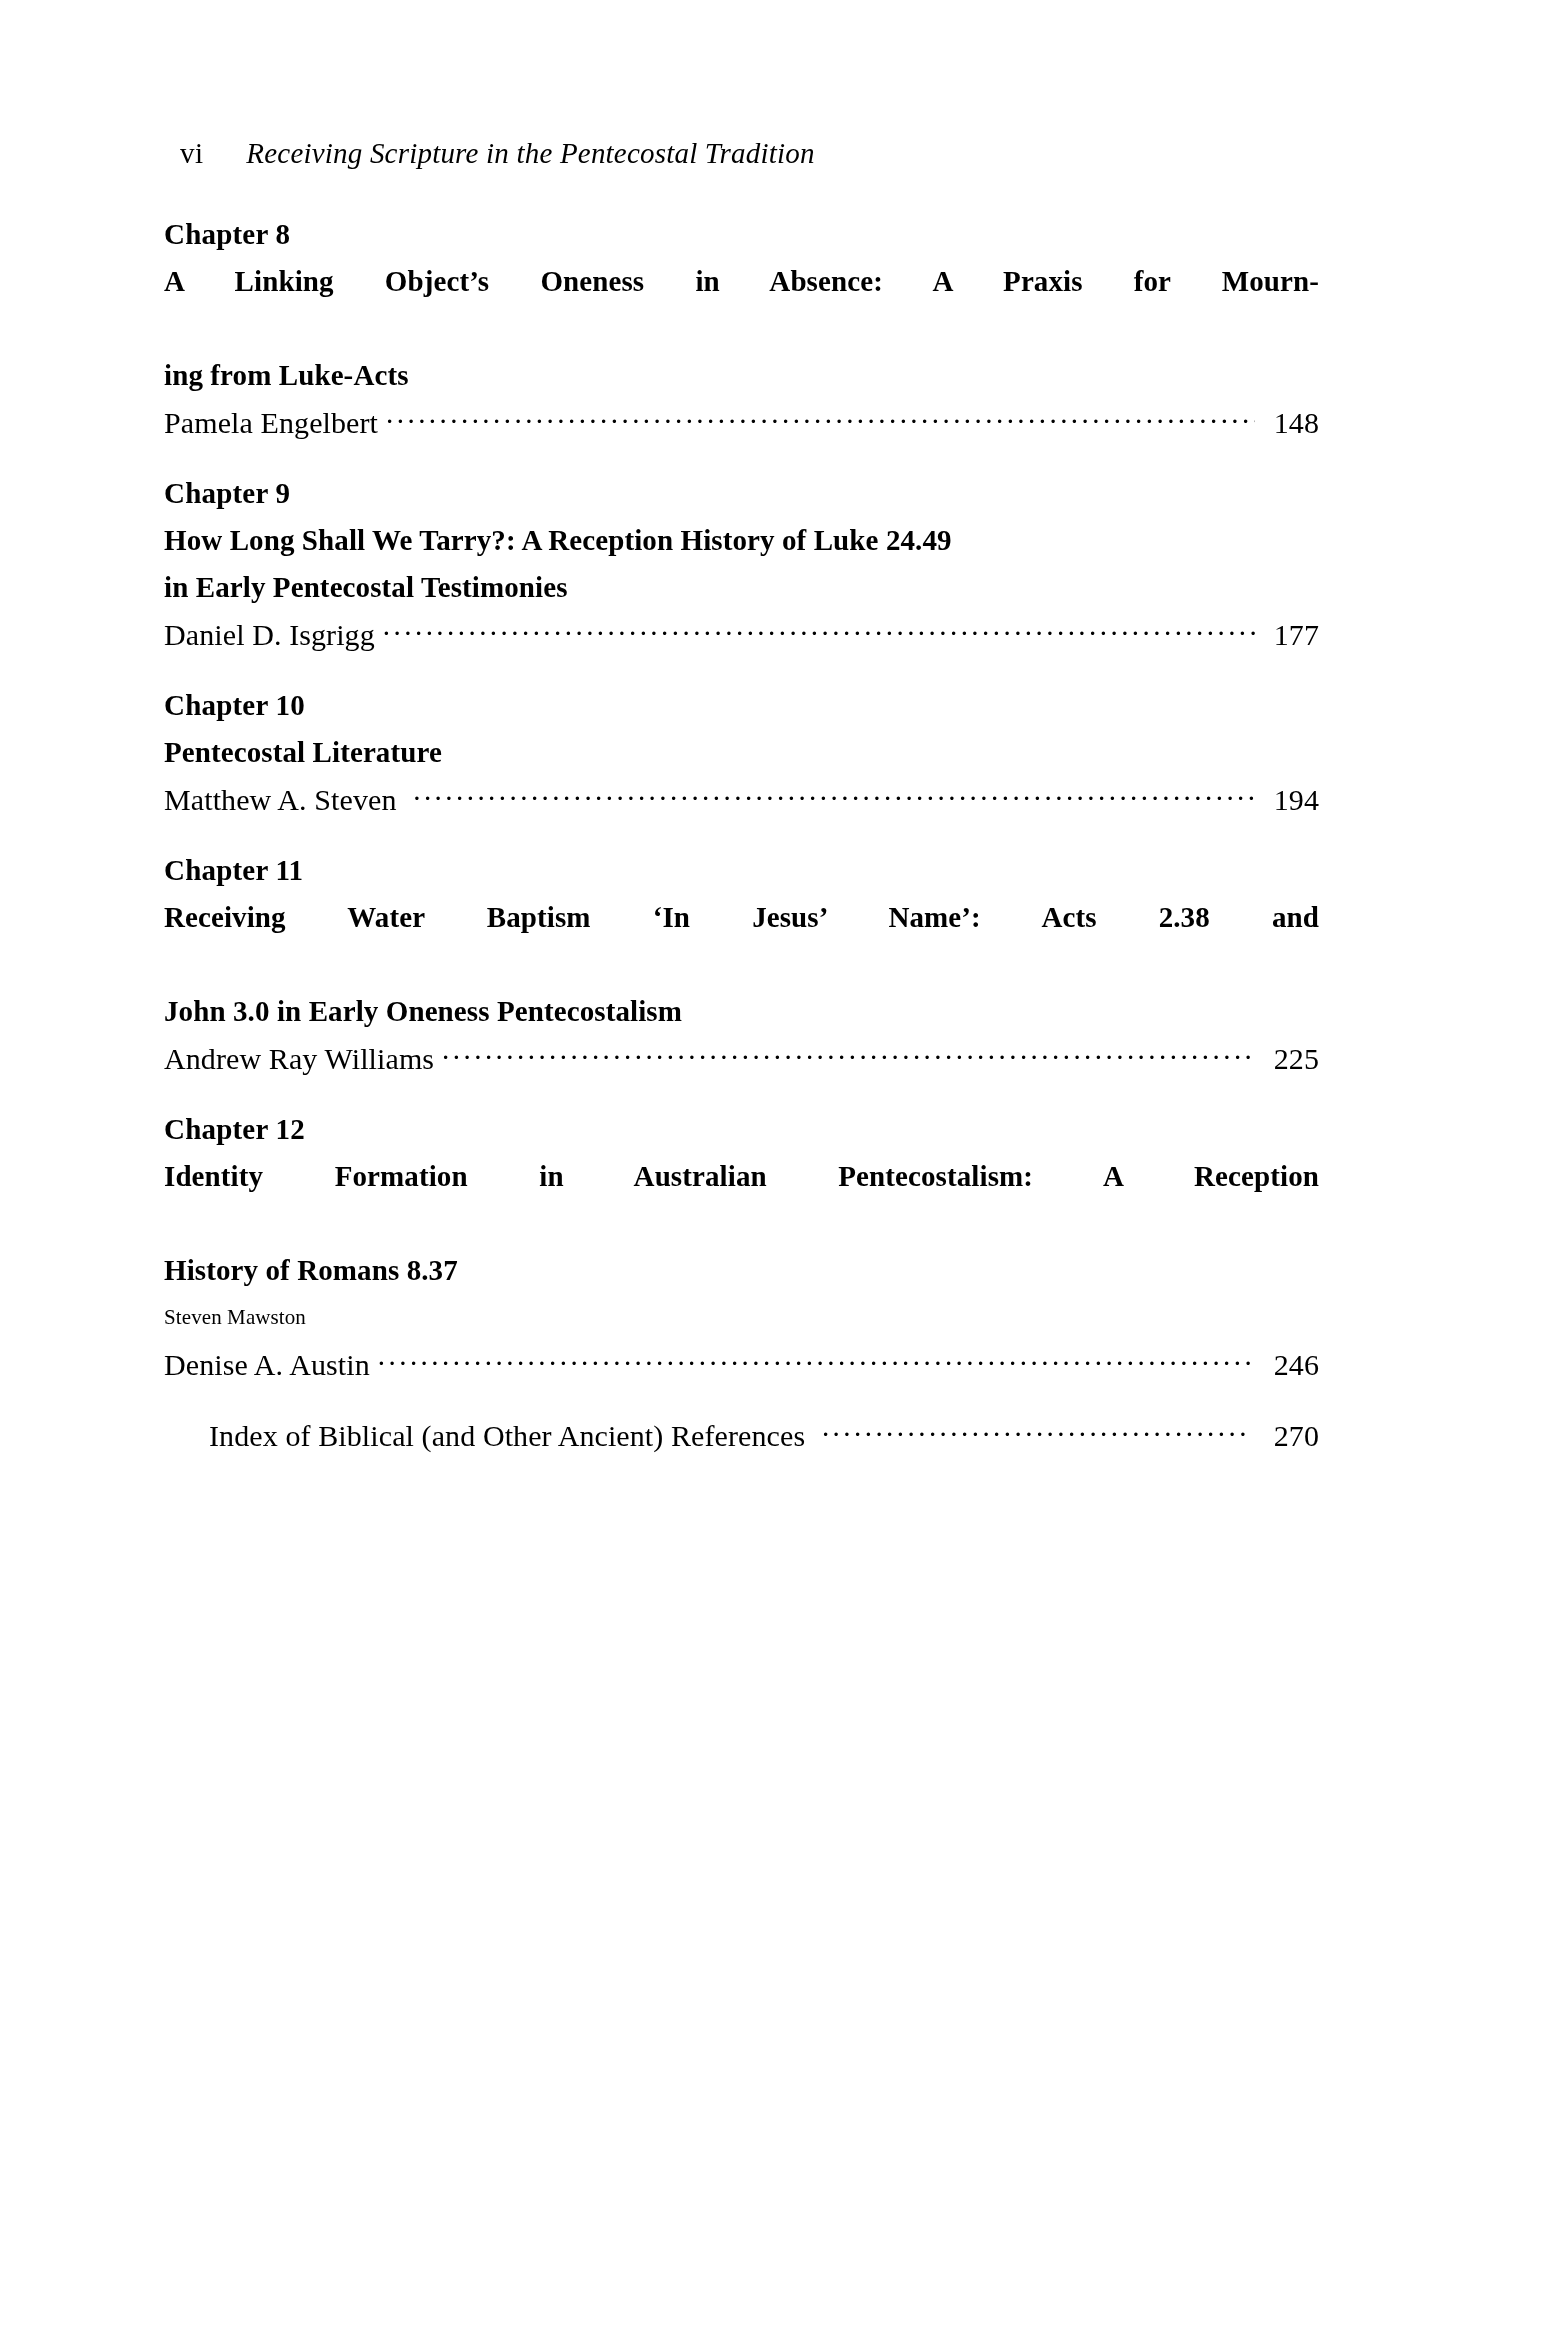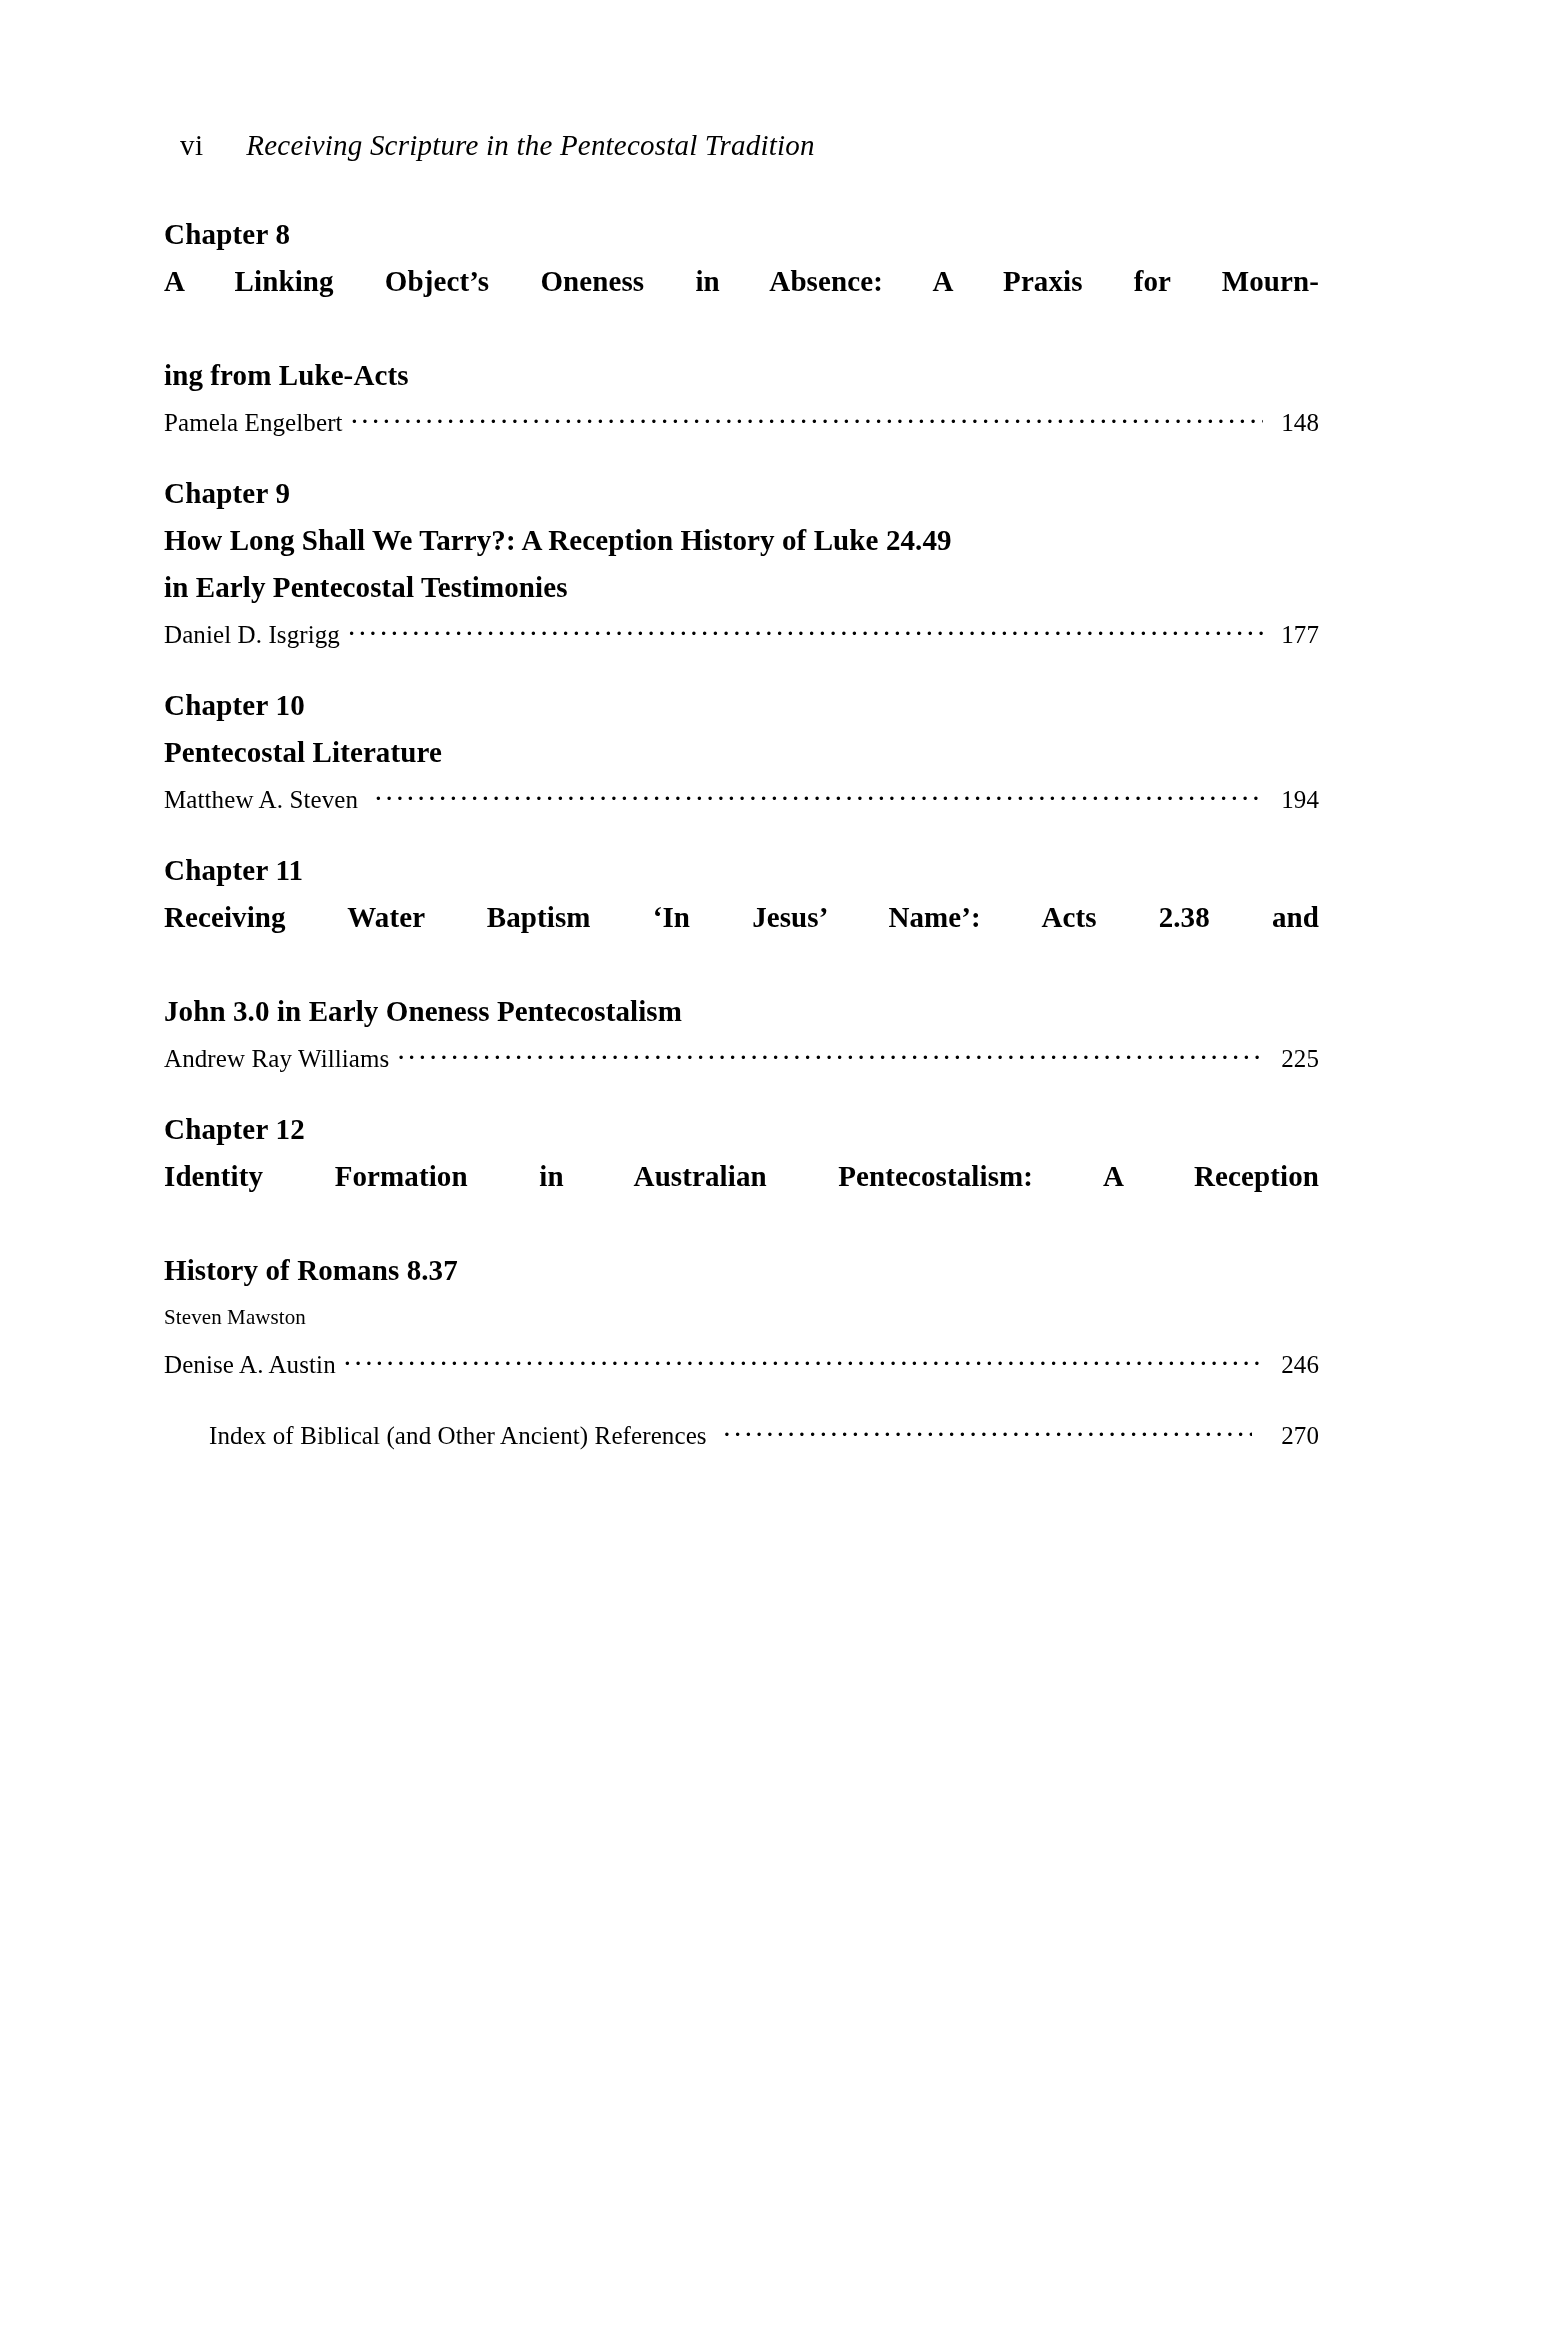--- a/index.html
+++ b/index.html
@@ -20,21 +20,21 @@
     width: 1561px;
     height: 2342px;
     background: #ffffff;
     overflow: hidden;
   }
 
   
   .running-head {
     position: absolute;
     left: 180px;
-    top: 131px;
+    top: 139px;
     width: 1155px;
     height: 49px;
     display: flex;
     align-items: baseline;
     white-space: nowrap;
   }
   .folio {
     font-size: 29px;
     line-height: 1;
     font-style: normal;
@@ -88,21 +88,21 @@
     content: "";
     display: inline-block;
     width: 100%;
     height: 0;
   }
 
   
   .leader-line {
     display: flex;
     align-items: flex-start;
-    font-size: 25px;
+    font-size: 30px;
     line-height: 47px;
     width: 100%;
     white-space: nowrap;
     overflow: hidden;
     gap: 8px;
   }
   .leader-name {
     flex: 0 0 auto;
     letter-spacing: 0.1px;
   }

